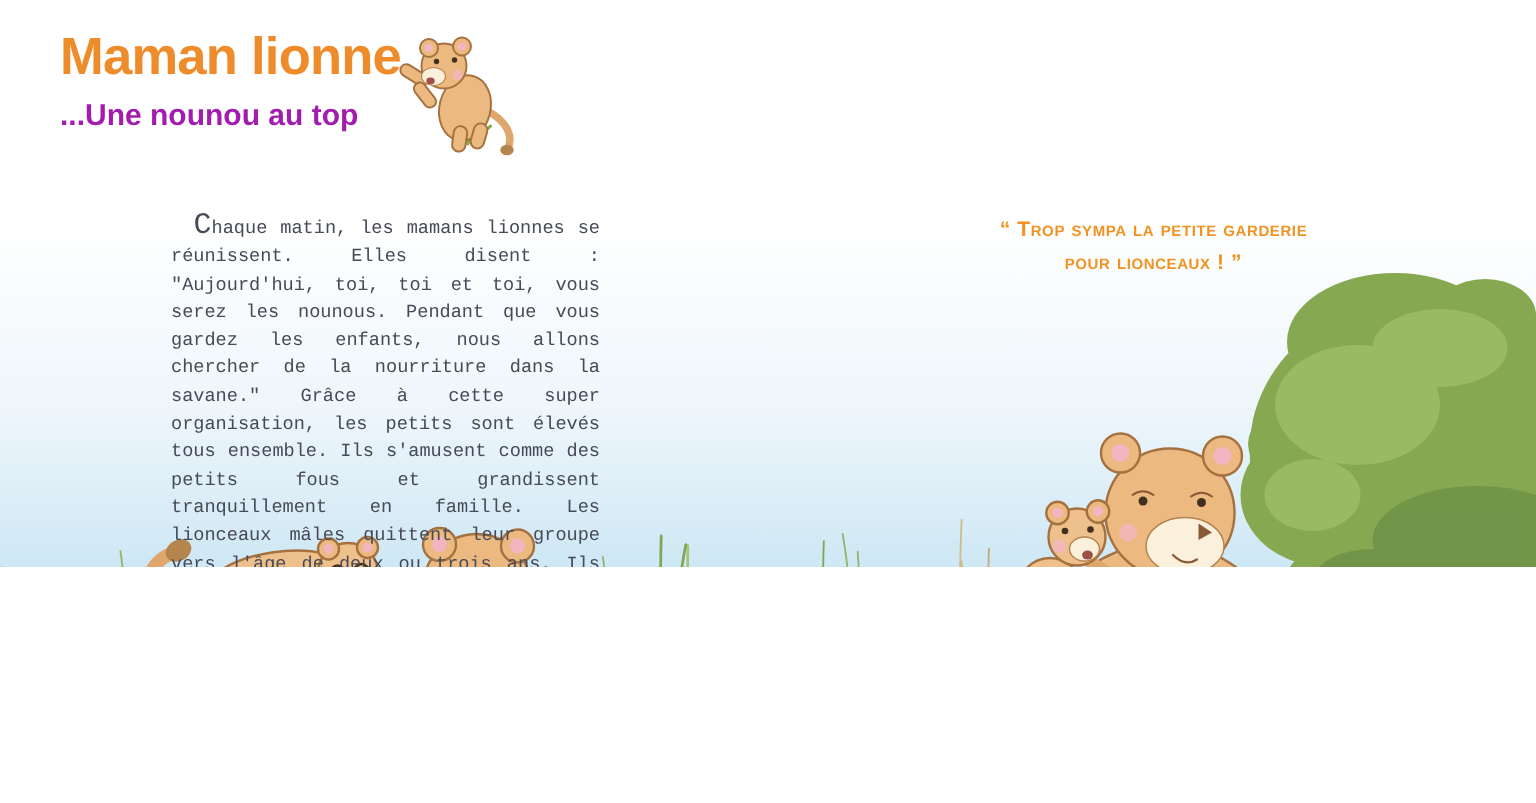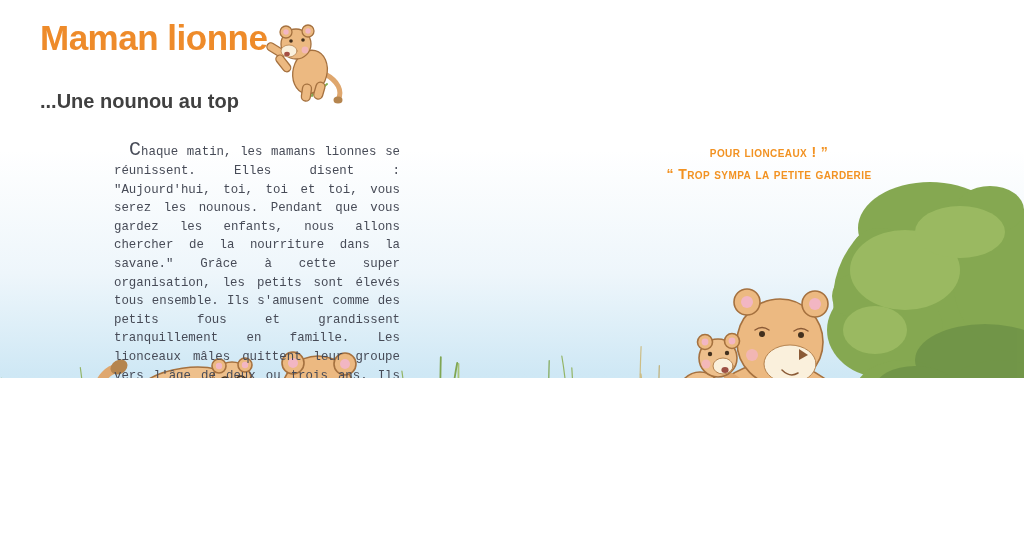--- a/index.html
+++ b/index.html
@@ -1,21 +1,21 @@
 <!DOCTYPE html>
 <html><head>
 <meta charset="utf-8">
 <style>
   html,body{margin:0;padding:0;background:#fff;}
   .spread{position:relative;width:1024px;height:378px;background:#ffffff;overflow:hidden;
           font-family:"Liberation Sans",sans-serif;}
   .bg{position:absolute;left:0;top:0;width:1024px;height:535px;}
   .title{position:absolute;left:40px;top:18px;font-size:35px;font-weight:bold;
          color:#ee8b2a;letter-spacing:-0.5px;white-space:nowrap;}
-  .subtitle{position:absolute;left:40px;top:66px;font-size:20px;font-weight:bold;color:#404040;margin-top:24px;}
+  .subtitle{position:absolute;left:40px;top:66px;font-size:20px;font-weight:bold;color:#a21caf;}
   .bodytext{position:absolute;left:114px;top:131px;width:286px;font-size:12.4px;
             line-height:18.6px;color:#474b57;text-align:justify;text-indent:15px;font-family:Liberation Mono, monospace;}
   .dropcap{font-size:20px;line-height:0;}
   .quote{position:absolute;left:636px;top:141px;width:266px;text-align:center;font-weight:bold;
          font-variant:small-caps;color:#f29222;font-size:14px;line-height:22px;letter-spacing:.4px;}
   .pagenum{position:absolute;top:502px;font-size:10px;color:#96948b;}
   .pn-left{left:22px;}
   .pn-right{left:984px;}
 </style>
 </head>
@@ -452,19 +452,19 @@
         <path d="M164.1,483.6 q-0.6,-15.2 -2.0,-25.4" stroke="#93b465" stroke-width="1.2" fill="none" stroke-linecap="round"></path>
       </g>
   </svg>
 
   <div class="title">Maman lionne</div>
   <div class="subtitle">...Une nounou au top</div>
 
   <p class="bodytext"><span class="dropcap">C</span><span>haque matin, les mamans lionnes se réunissent. Elles disent : "Aujourd'hui, toi, toi et toi, vous serez les nounous. Pendant que vous gardez les enfants, nous allons chercher de la nourriture dans la savane." Grâce à cette super organisation, les petits sont élevés tous ensemble. Ils s'amusent comme des petits fous et grandissent tranquillement en famille. Les lionceaux mâles quittent leur groupe vers l'âge de deux ou trois ans. Ils créent leur propre clan et en deviennent les chefs. Les petites femelles préfèrent rester avec leurs sœurs et leurs mamans, souvent pour toute leur vie.</span></p>
 
   <div class="quote">
+    <div>“ Trop sympa la petite garderie</div>
     <div>pour lionceaux ! ”</div>
-    <div>“ Trop sympa la petite garderie</div>
   </div>
 
   <div class="pagenum pn-left">3</div>
   <div class="pagenum pn-right">11</div>
 </div>
 
 </body></html>

